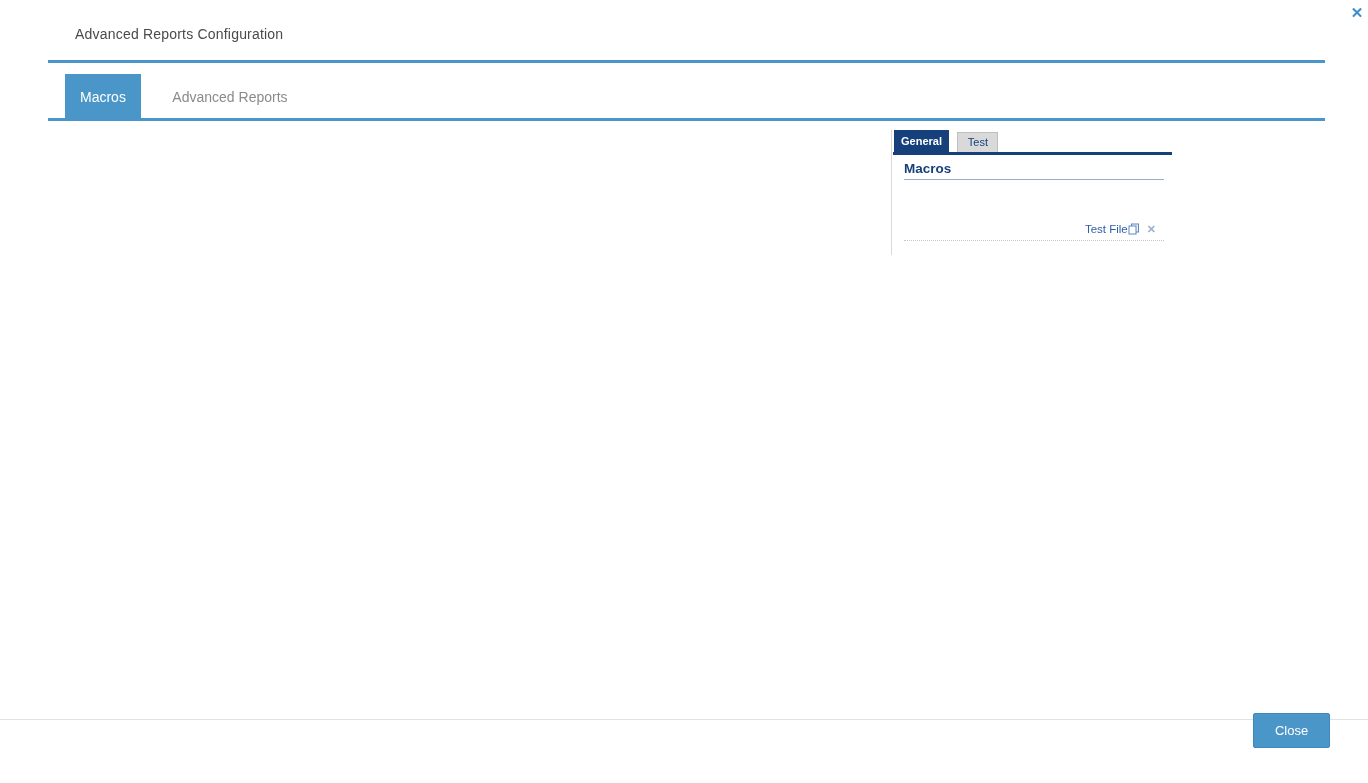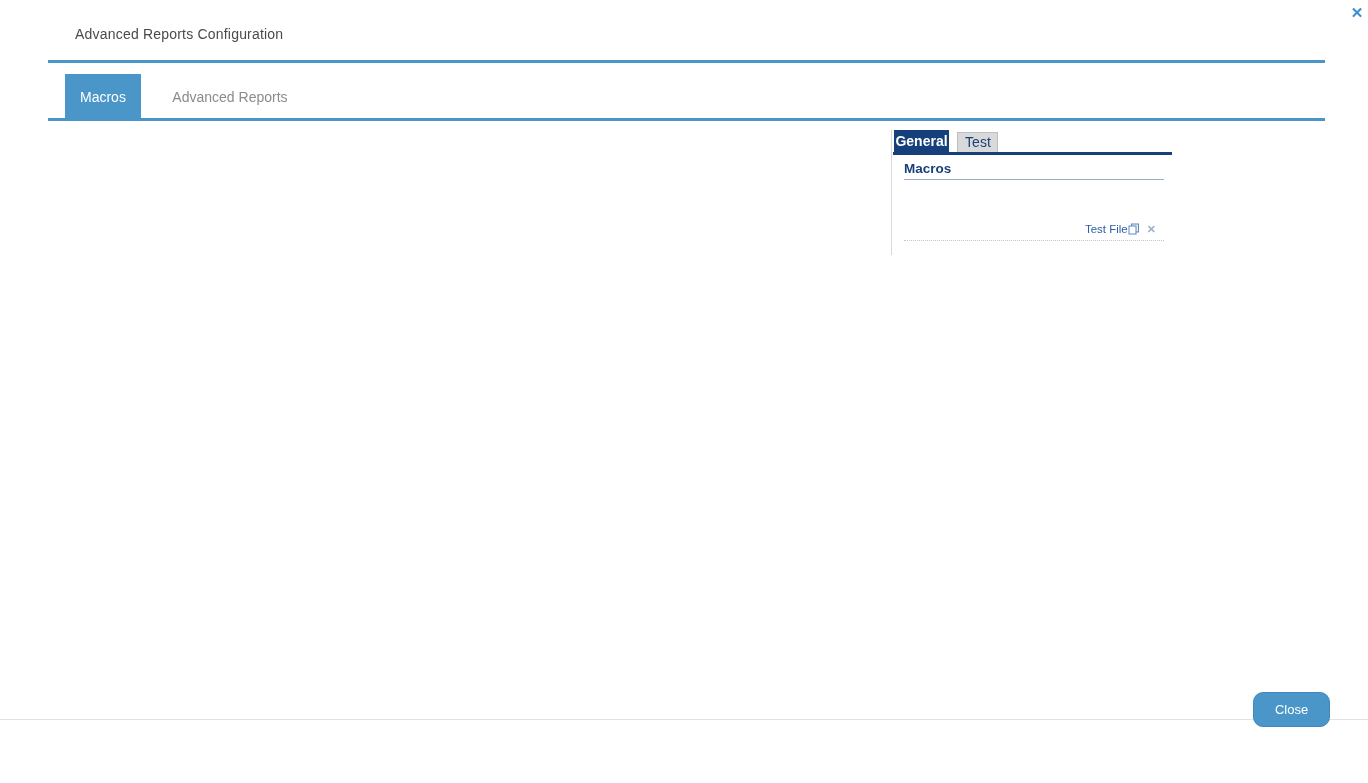--- a/index.html
+++ b/index.html
@@ -37,21 +37,21 @@
     width: 1277px; height: 3px; background: #4b96c9;
   }
 
   
   .side-panel {
     position: absolute; top: 130px; left: 891px; width: 281px; height: 125px;
     border-left: 1px solid #d9d9d9;
   }
   .panel-tabs { position: absolute; top: 0; left: 1px; height: 22px; width: 280px; }
   .panel-tab {
-    display: inline-block; font-size: 14px; text-align: center; cursor: pointer;
+    display: inline-block; font-size: 11px; text-align: center; cursor: pointer;
     vertical-align: bottom;
   }
   .panel-tab.active {
     background: #16407c; color: #ffffff; font-weight: bold;
     height: 22px; line-height: 22px; width: 55px; margin-left: 1px;
   }
   .panel-tab.inactive {
     background: #d9d9d9; color: #16407c;
     border: 1px solid #bfbfbf; border-bottom: none;
     height: 20px; line-height: 19px; width: 41px; margin-left: 4px;
@@ -87,22 +87,22 @@
   .copy-icon { display: inline-flex; cursor: pointer; }
   .delete-icon {
     color: #9db1cc; font-size: 11px; font-weight: bold; cursor: pointer; line-height: 1;
   }
 
   
   .footer-divider {
     position: absolute; top: 719px; left: 0; width: 1368px; height: 1px; background: #e2e2e2;
   }
   .close-button {
-    position: absolute; top: 692px; left: 1253px; width: 77px; height: 35px;
-    background: #4a96c9; border: 1px solid #3f88bd; border-radius: 10px;
+    position: absolute; top: 713px; left: 1253px; width: 77px; height: 35px;
+    background: #4a96c9; border: 1px solid #3f88bd; border-radius: 2px;
     color: #ffffff; font-size: 13px; font-family: "Liberation Sans", sans-serif;
     cursor: pointer;
   }
 </style>
 </head>
 <body>
 
 <div class="window-close">✕</div>
 
 <div class="dialog-title">Advanced Reports Configuration</div>

